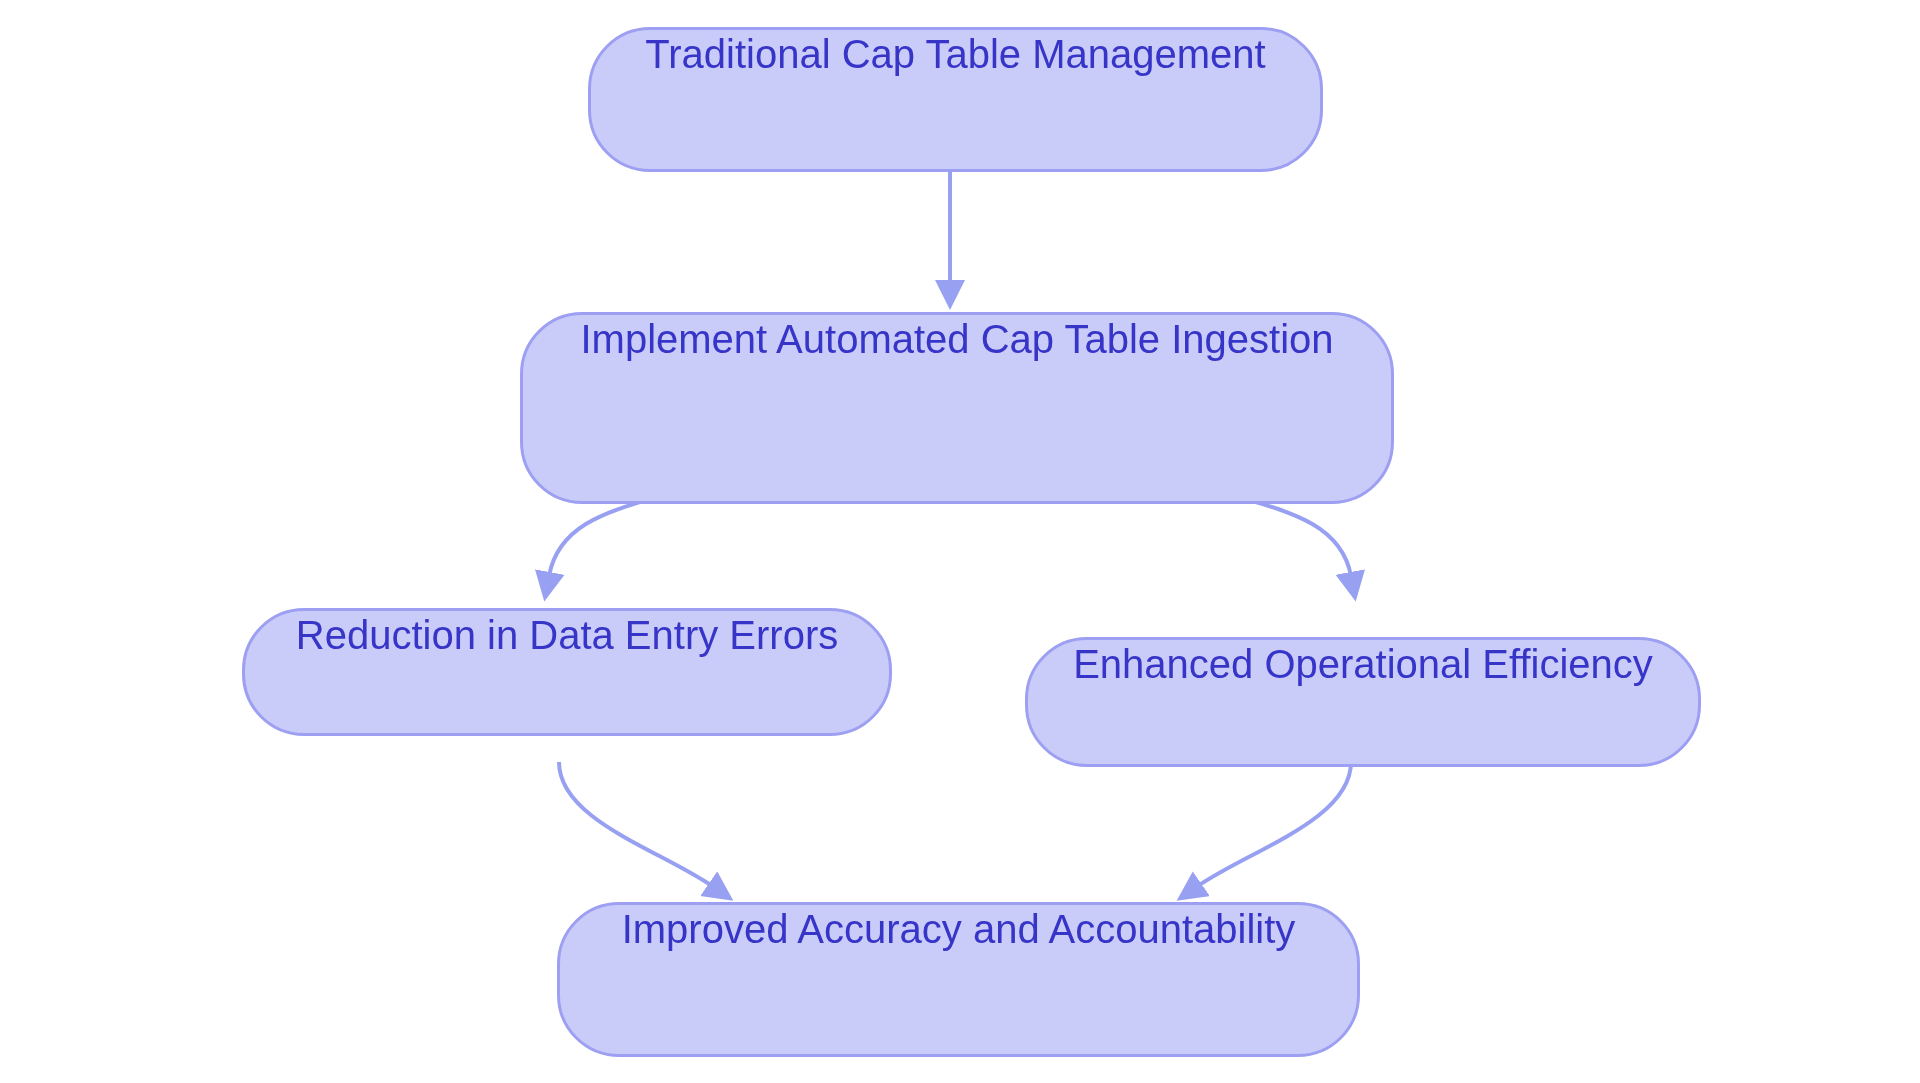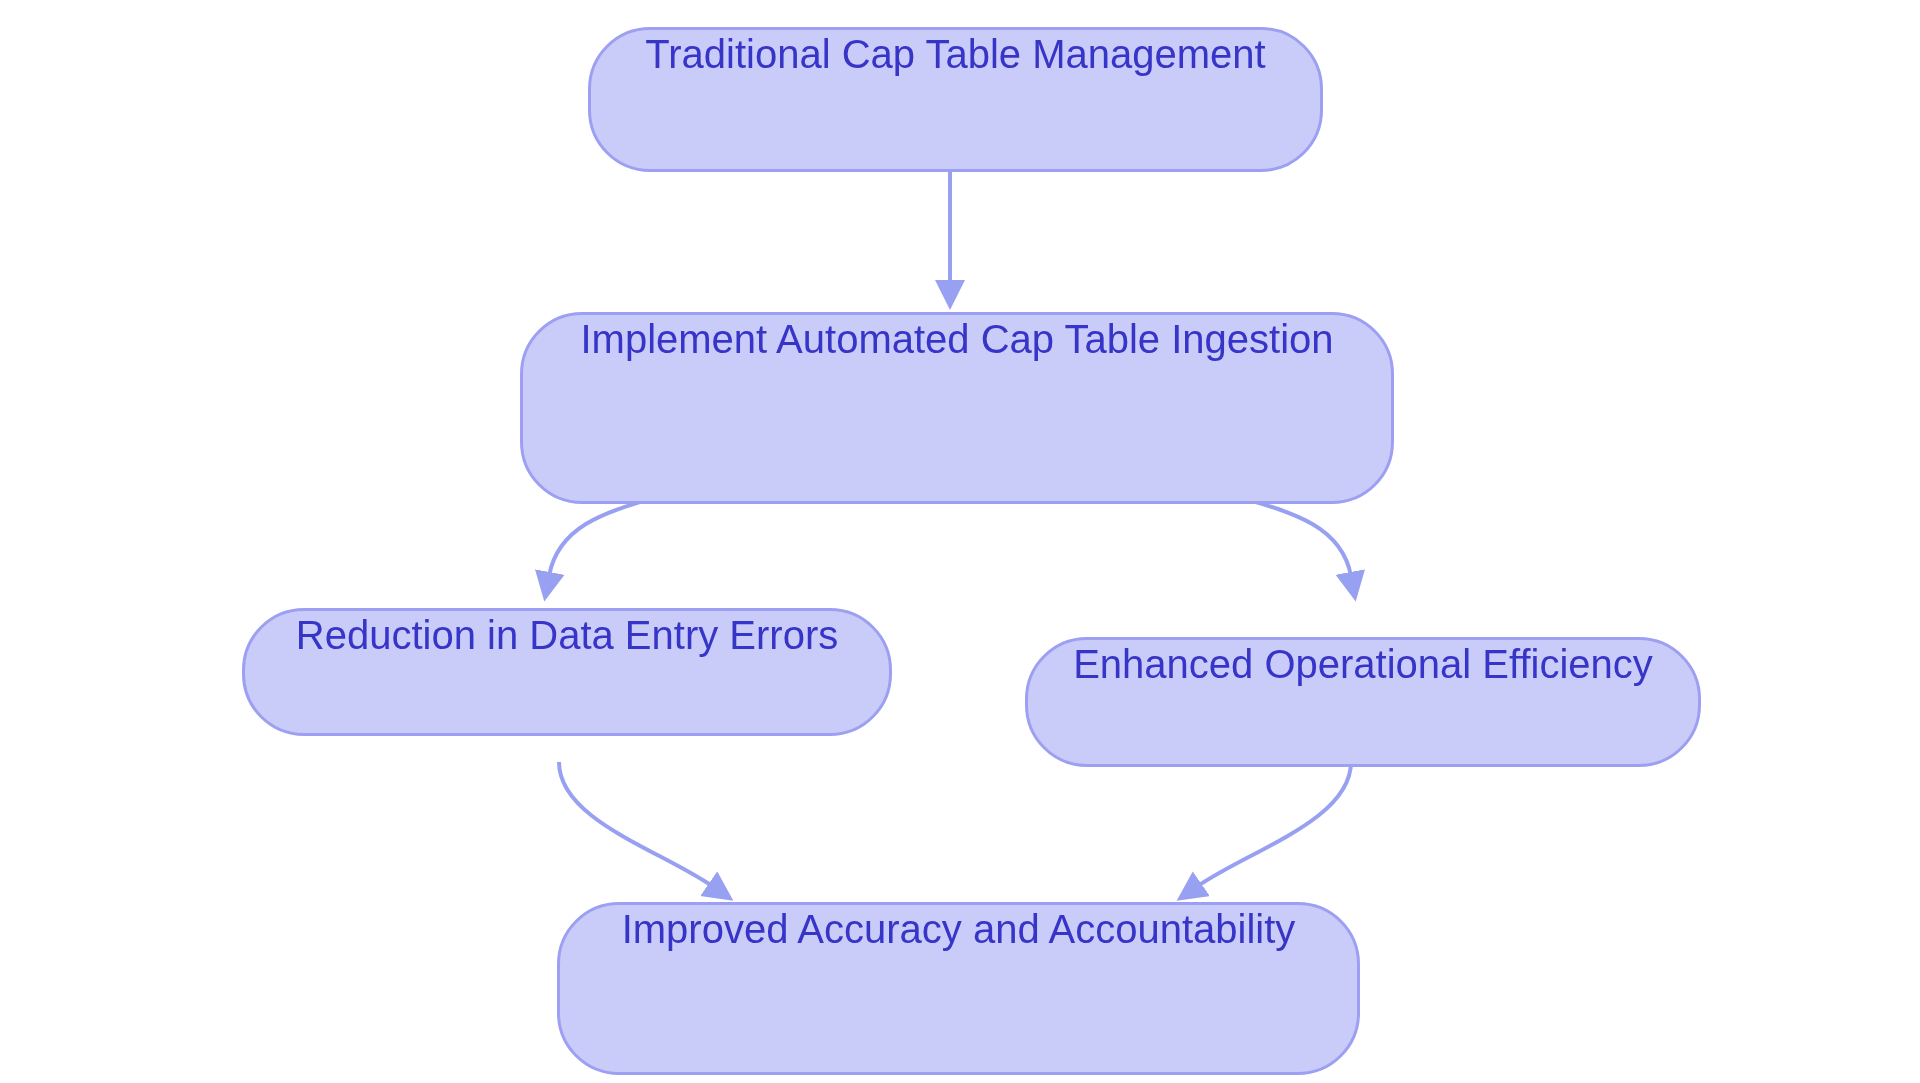--- a/index.html
+++ b/index.html
@@ -43,21 +43,21 @@
     border-radius: 62px;
     color: var(--text-color, #3734c8);
     font-size: 40px;
     line-height: 1.2;
     padding: 0 30px;
   }
   #node-0 { left: 588px;  top: 27px;  width: 735px; height: 145px; }
   #node-1 { left: 520px;  top: 312px; width: 874px; height: 192px; }
   #node-2 { left: 242px;  top: 608px; width: 650px; height: 128px; }
   #node-3 { left: 1025px; top: 608px; width: 676px; height: 130px; margin-top: 29px; }
-  #node-4 { left: 557px;  top: 902px; width: 803px; height: 173px; }
+  #node-4 { left: 557px;  top: 902px; width: 803px; height: 155px; }
 </style>
 </head>
 <body>
 
 <div class="canvas">
 
   <svg class="edges" viewBox="0 0 1920 1083" aria-hidden="true">
     <defs>
       <marker id="arrow" markerUnits="userSpaceOnUse" markerWidth="34" markerHeight="34" refX="4" refY="15" orient="auto">
         <path class="arrowhead" d="M 0 0 L 30 15 L 0 30 Z"></path>

